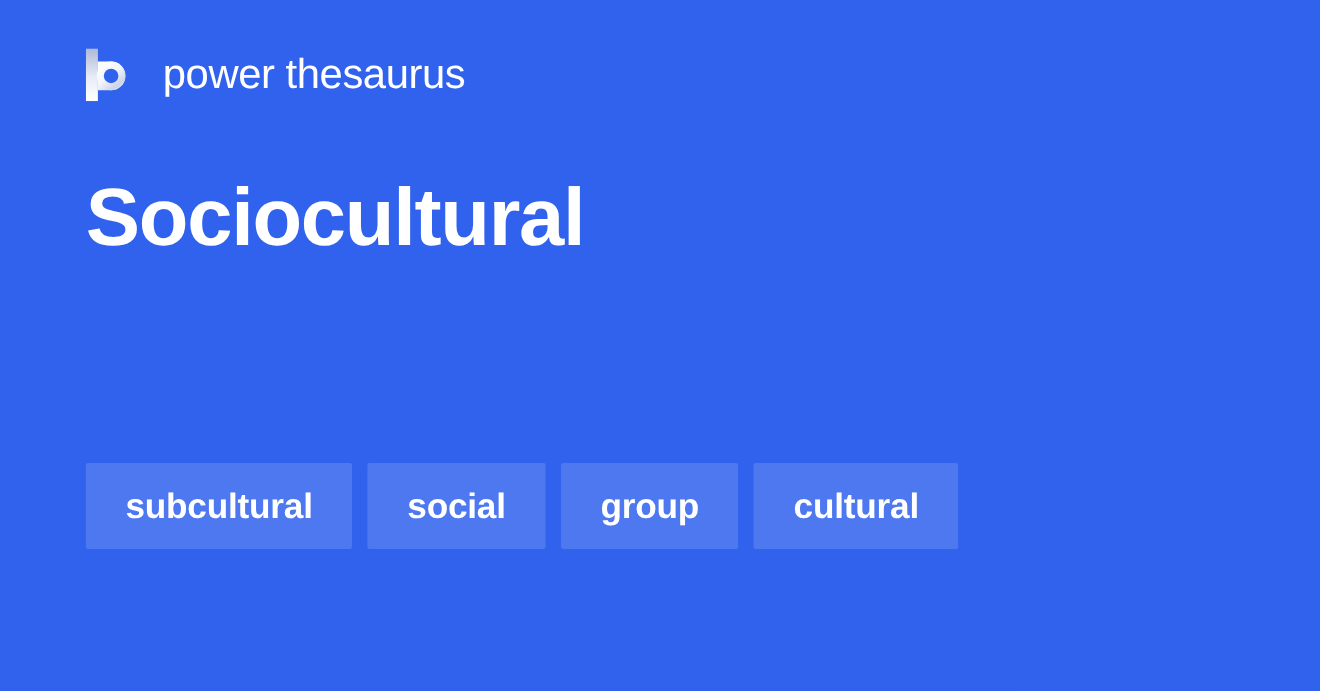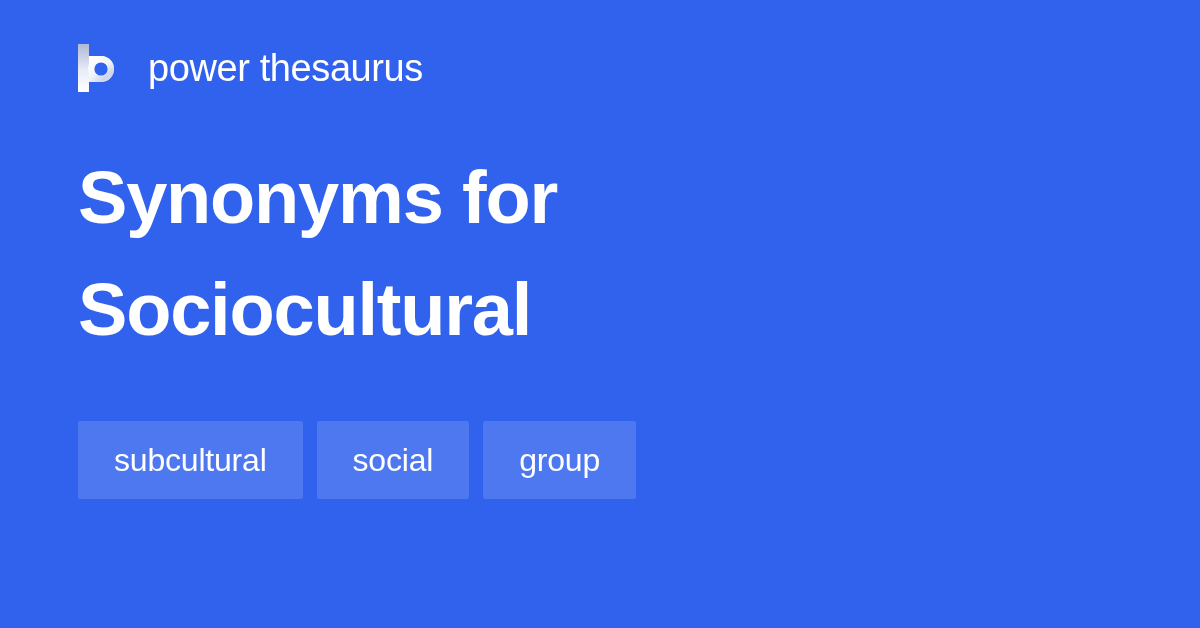--- a/index.html
+++ b/index.html
@@ -86,21 +86,21 @@
   .tag {
     height: 78px;
     padding: 0 36px;
     display: flex;
     align-items: center;
     justify-content: center;
     background: #4e78f0;
     border-radius: 2px;
     font-size: 32px;
     line-height: 1;
-    font-weight: 400;
+    font-weight: 700;
     letter-spacing: -0.2px;
     color: #ffffff;
     white-space: nowrap;
   }
 </style>
 </head>
 <body>
 
 <div class="card">
 
@@ -124,23 +124,23 @@
 
       <path d="M11 12 h12 a13 13 0 0 1 0 26 h-12 z" fill="url(#gBowl)"></path>
       <circle cx="23" cy="25" r="13" fill="url(#gBowl)"></circle>
 
       <circle cx="23" cy="25" r="6.6" fill="#3062ee"></circle>
     </svg>
     <span class="brand-name">power thesaurus</span>
   </div>
 
   <h1 class="headline">
-    <span class="headline-line">Synonyms for</span>
     <span class="headline-line">Sociocultural</span>
   </h1>
 
   <div class="tags">
     <span class="tag">subcultural</span>
     <span class="tag">social</span>
     <span class="tag">group</span>
+    <span class="tag">cultural</span>
   </div>
 
 </div>
 
 </body></html>

